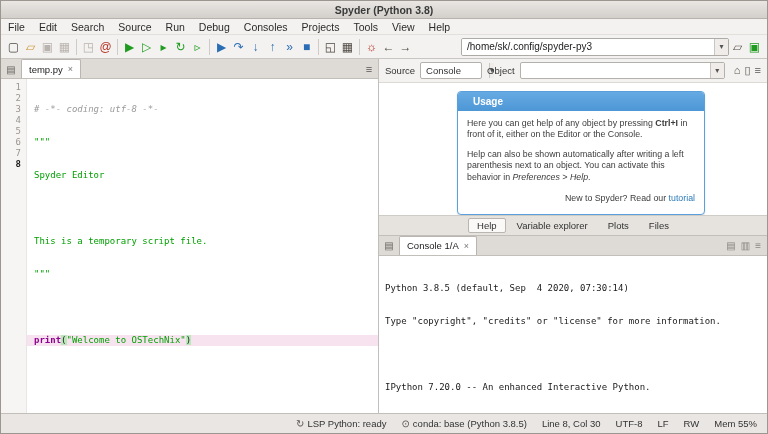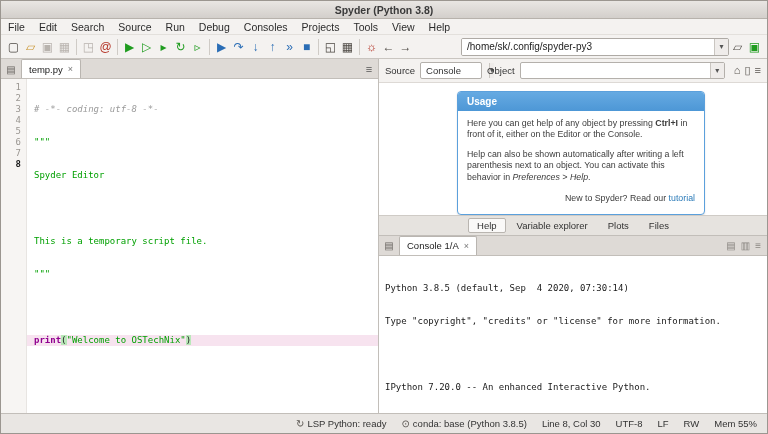--- a/index.html
+++ b/index.html
@@ -67,21 +67,21 @@
   .help-toolbar { height:24px; flex:0 0 24px; background:#f4f2f0; border-bottom:1px solid #ddd9d5;
     display:flex; align-items:center; gap:5px; padding:0 6px; font-size:9.5px; color:#333; }
   .small-combo { display:flex; align-items:center; height:17px; background:#fff;
     border:1px solid #b4b0ab; border-radius:2px; padding-left:5px; font-size:9.5px; }
   .combo-source { width:62px;gap:28px; } .combo-object { flex:1; }
   .help-toolbar .icons { display:flex; gap:4px; margin-left:4px; color:#5a5651; font-size:11px; }
   .help-content { flex:1; background:#fff; overflow:hidden; }
   .usage-box { width:248px; margin:8px 52px 0 78px; border:1px solid #5ba0dc; border-radius:4px;
     background:#fff; overflow:hidden; box-shadow:0 1px 2px rgba(0,0,0,0.12); }
   .usage-header { background:linear-gradient(#66aae2,#4d97d6); color:#fff; font-weight:bold;
-    font-size:10px; padding:4px 9px; }
+    font-size:10px; padding:4px 15px; }
   .usage-body { padding:7px 9px 9px 9px; font-size:8.8px; color:#3c3c3c; line-height:1.3; }
   .usage-body p { margin-bottom:8px; }
   .usage-body .kbd { font-weight:bold; }
   .usage-body .pref { font-style:italic; }
   .usage-body .tutorial-row { text-align:right; margin-top:10px; margin-bottom:0; }
   .link { color:#2a7ab8; text-decoration:none; }
 
   
   .pane-tabs { height:20px; flex:0 0 20px; background:#e6e3df; border-top:1px solid #cfcbc6;
     display:flex; align-items:center; justify-content:center; gap:2px; font-size:9.5px; color:#333; }

